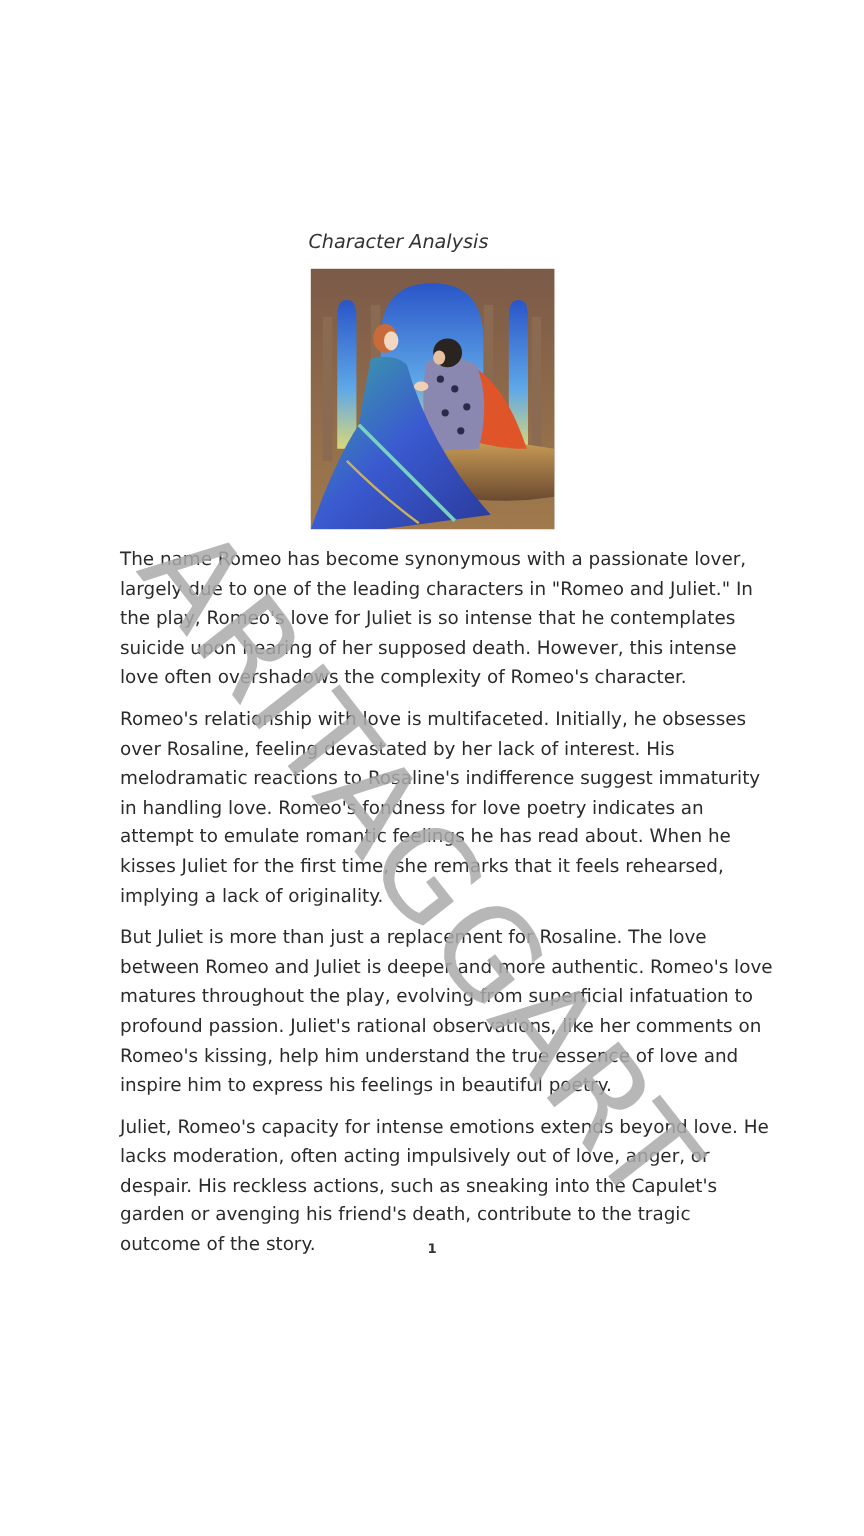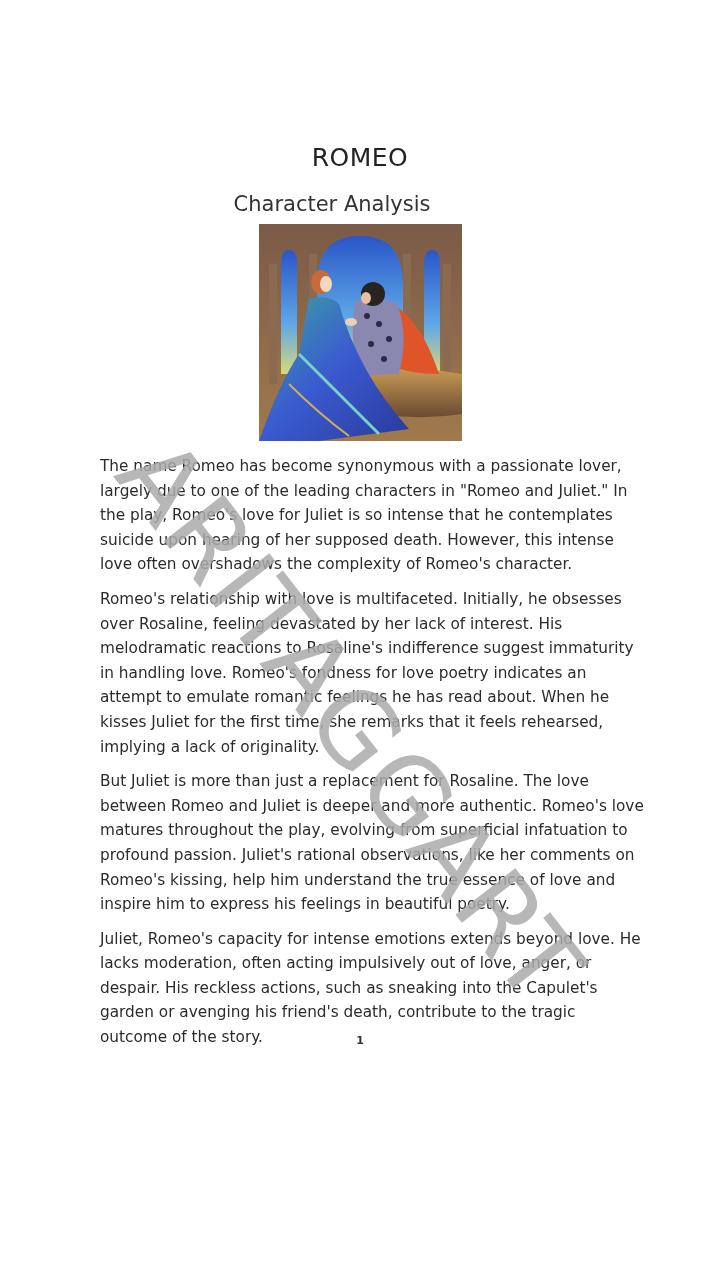--- a/index.html
+++ b/index.html
@@ -30,22 +30,23 @@
       font-size: 25px;
       letter-spacing: 0.5px;
       color: #222;
     }
     .subtitle {
       position: absolute;
       top: 192px;
       left: 0;
       width: 664px;
       text-align: center;
-      font-size: 21px;
+      font-size: 16px;
       color: #333;
+      font-style: italic;
     }
     .illustration {
       position: absolute;
       left: 259px;
       top: 224px;
       width: 203px;
       height: 217px;
       overflow: hidden;
       background: #7a5a40;
     }
@@ -88,21 +89,20 @@
       white-space: nowrap;
       left: -30px;
       top: 660px;
     }
   </style>
 </head>
 <body>
 
 <div class="page">
 
-  <div class="title">ROMEO</div>
   <div class="subtitle">Character Analysis</div>
 
   <div class="illustration" title="painting of Romeo and Juliet beneath arches">
     <svg width="203" height="217" viewBox="0 0 203 217" xmlns="http://www.w3.org/2000/svg">
       <defs>
         <linearGradient id="sky" x1="0" y1="0" x2="0" y2="1">
           <stop offset="0" stop-color="#2a55c8"></stop>
           <stop offset="0.6" stop-color="#5fa8e8"></stop>
           <stop offset="1" stop-color="#d8d878"></stop>
         </linearGradient>

